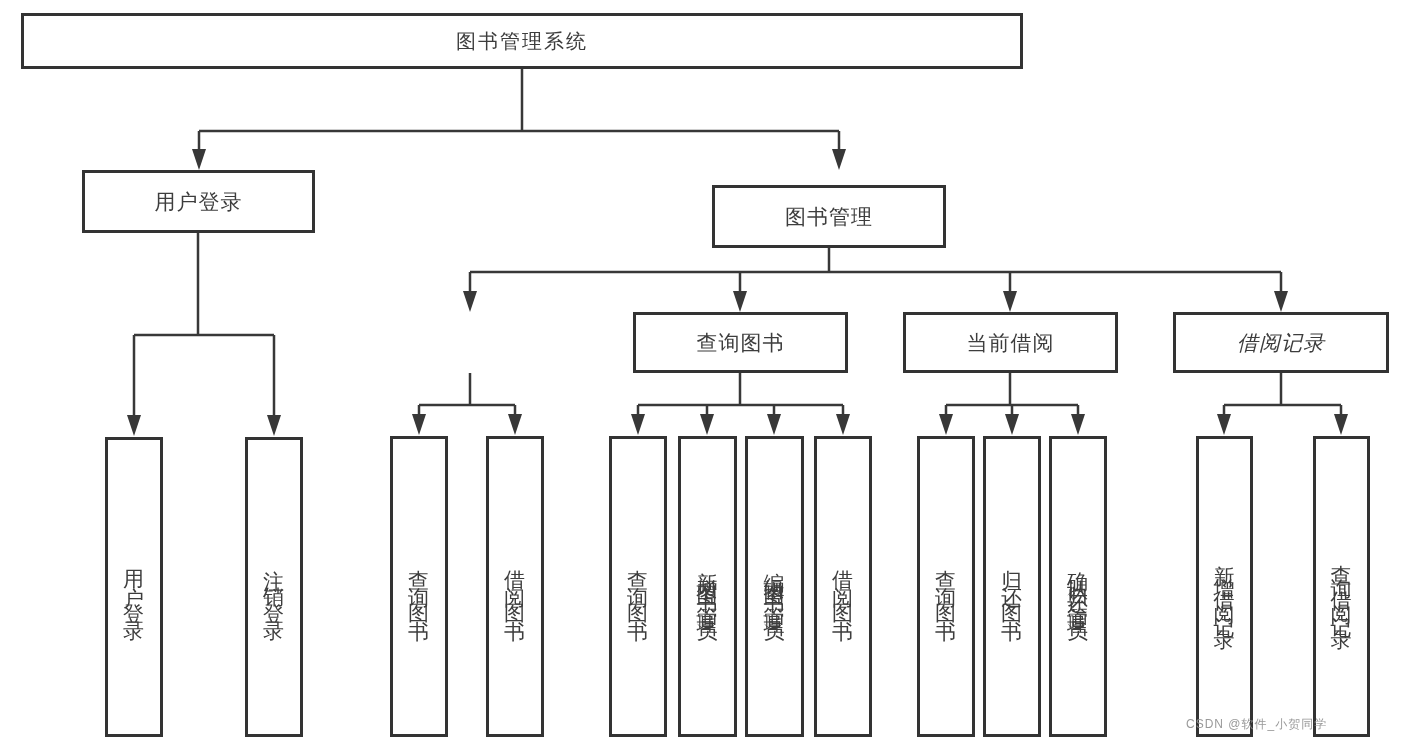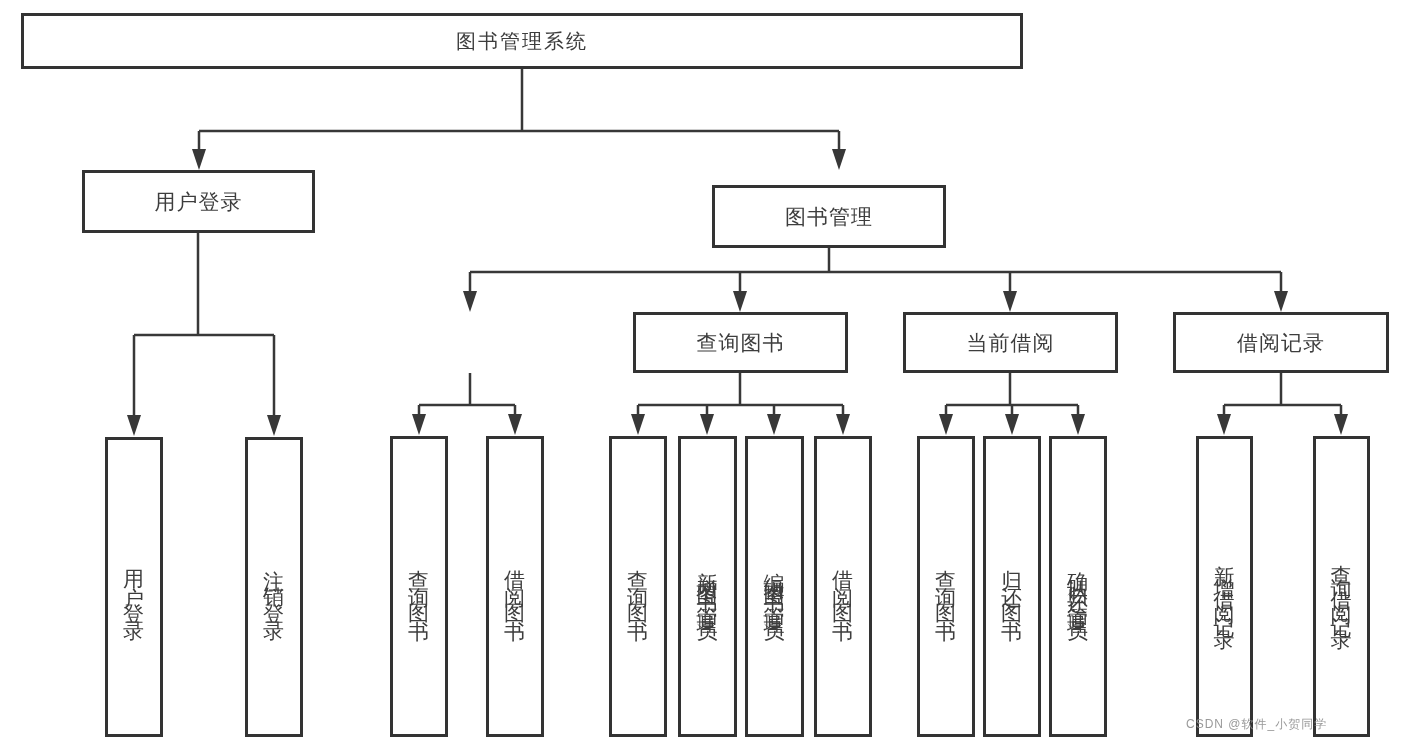--- a/index.html
+++ b/index.html
@@ -119,21 +119,21 @@
   <div class="box h" style="left:712px; top:170px; width:234px; height:63px;margin-top:15px;">
     <span>图书管理</span>
   </div>
 
   <div class="box h" style="left:633px; top:312px; width:215px; height:61px;">
     <span>查询图书</span>
   </div>
   <div class="box h" style="left:903px; top:312px; width:215px; height:61px;">
     <span>当前借阅</span>
   </div>
-  <div class="box h" style="left:1173px; top:312px; width:216px; height:61px;">
+  <div class="box h" style="left:1173px; top:312px; width:216px; height:61px;font-style:italic;">
     <span>借阅记录</span>
   </div>
 
   <div class="box leaf" style="left:105px; top:437px; width:58px; height:300px;">
     <span class="short">用户登录</span>
   </div>
   <div class="box leaf" style="left:245px; top:437px; width:58px; height:300px;">
     <span class="short">注销登录</span>
   </div>
 

